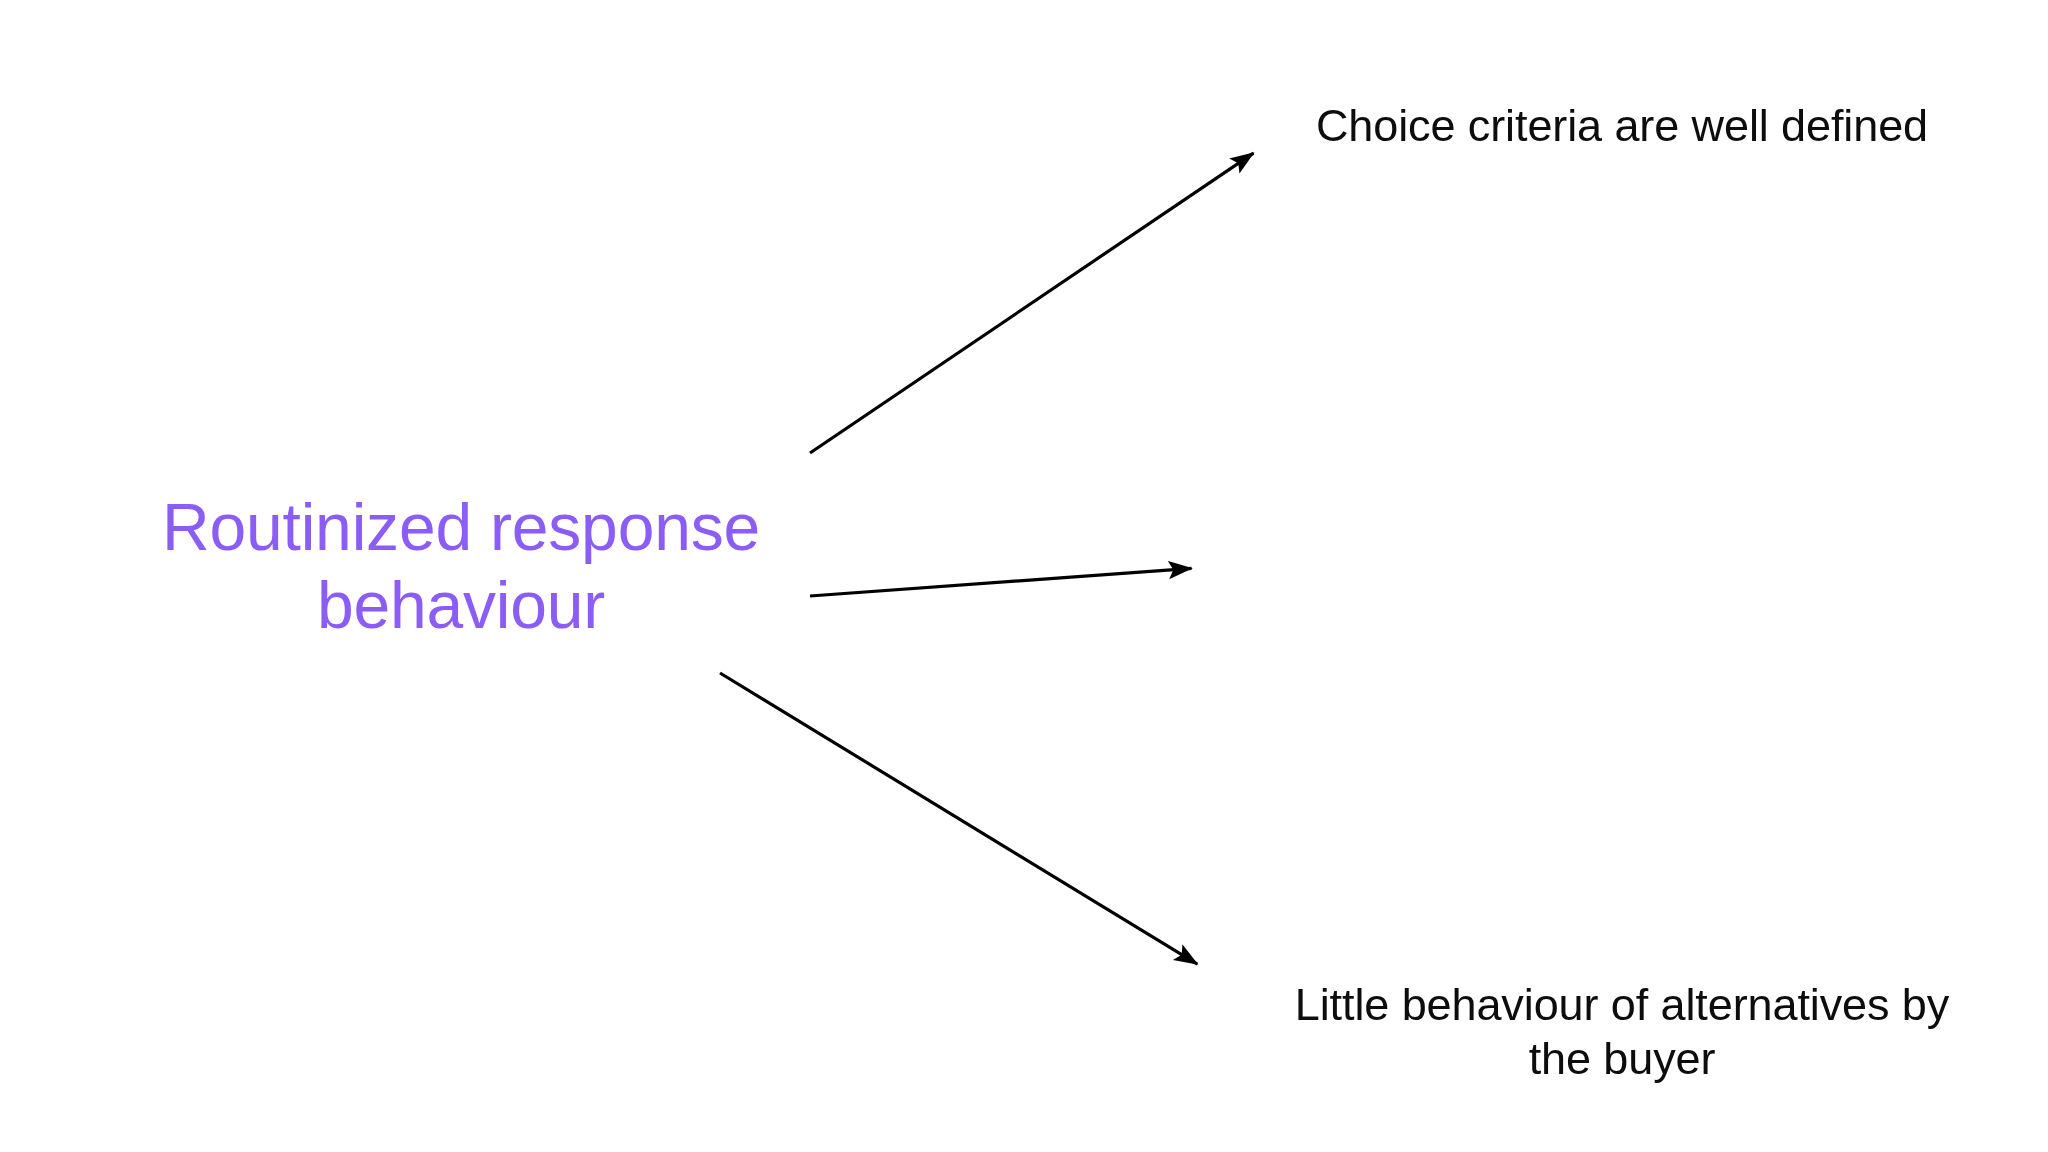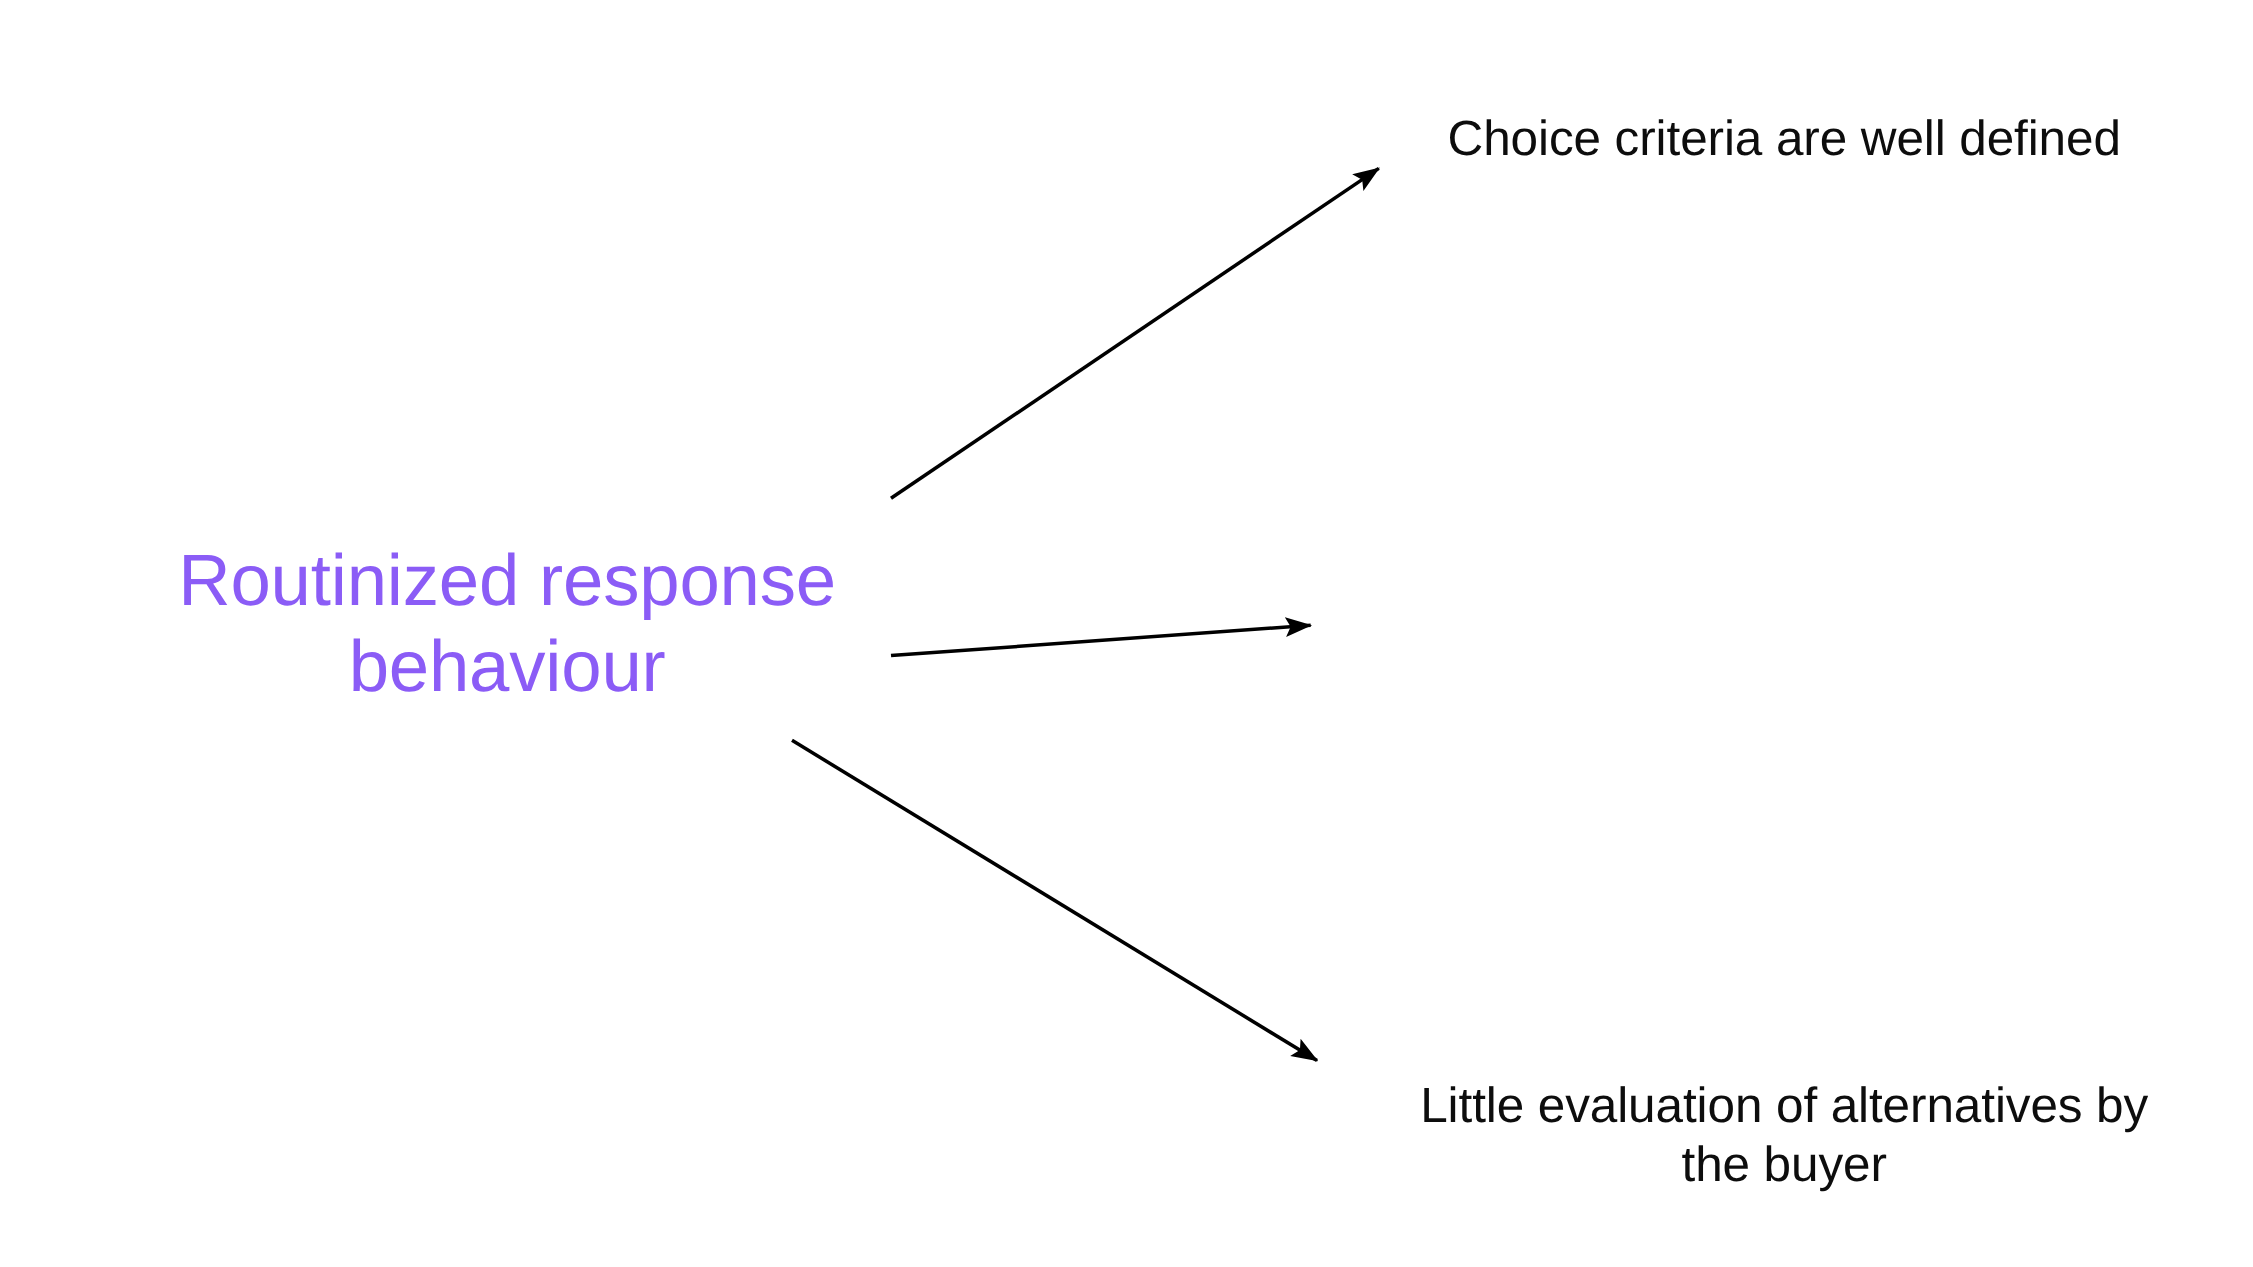--- a/index.html
+++ b/index.html
@@ -84,16 +84,16 @@
 
     <line stroke="#000000" stroke-width="3.2" stroke-linecap="butt" marker-end="url(#ah)" x1="720" y1="673" x2="1197.3045435305078" y2="964.1359663858284"></line>
   </svg>
 
   <div id="source-node" class="node-text" style="color: #8b5cf6;">Routinized response
 behaviour</div>
 
   <div id="branch-label-0" class="node-text branch-label" style="color: rgb(13, 13, 13);">Choice criteria are well defined</div>
 
 
-  <div id="branch-label-2" class="node-text branch-label" style="color: rgb(13, 13, 13);">Little evaluation of alternatives by
+  <div id="branch-label-2" class="node-text branch-label" style="color: rgb(13, 13, 13);">Little behaviour of alternatives by
 the buyer</div>
 
 </div>
 
 </body></html>

